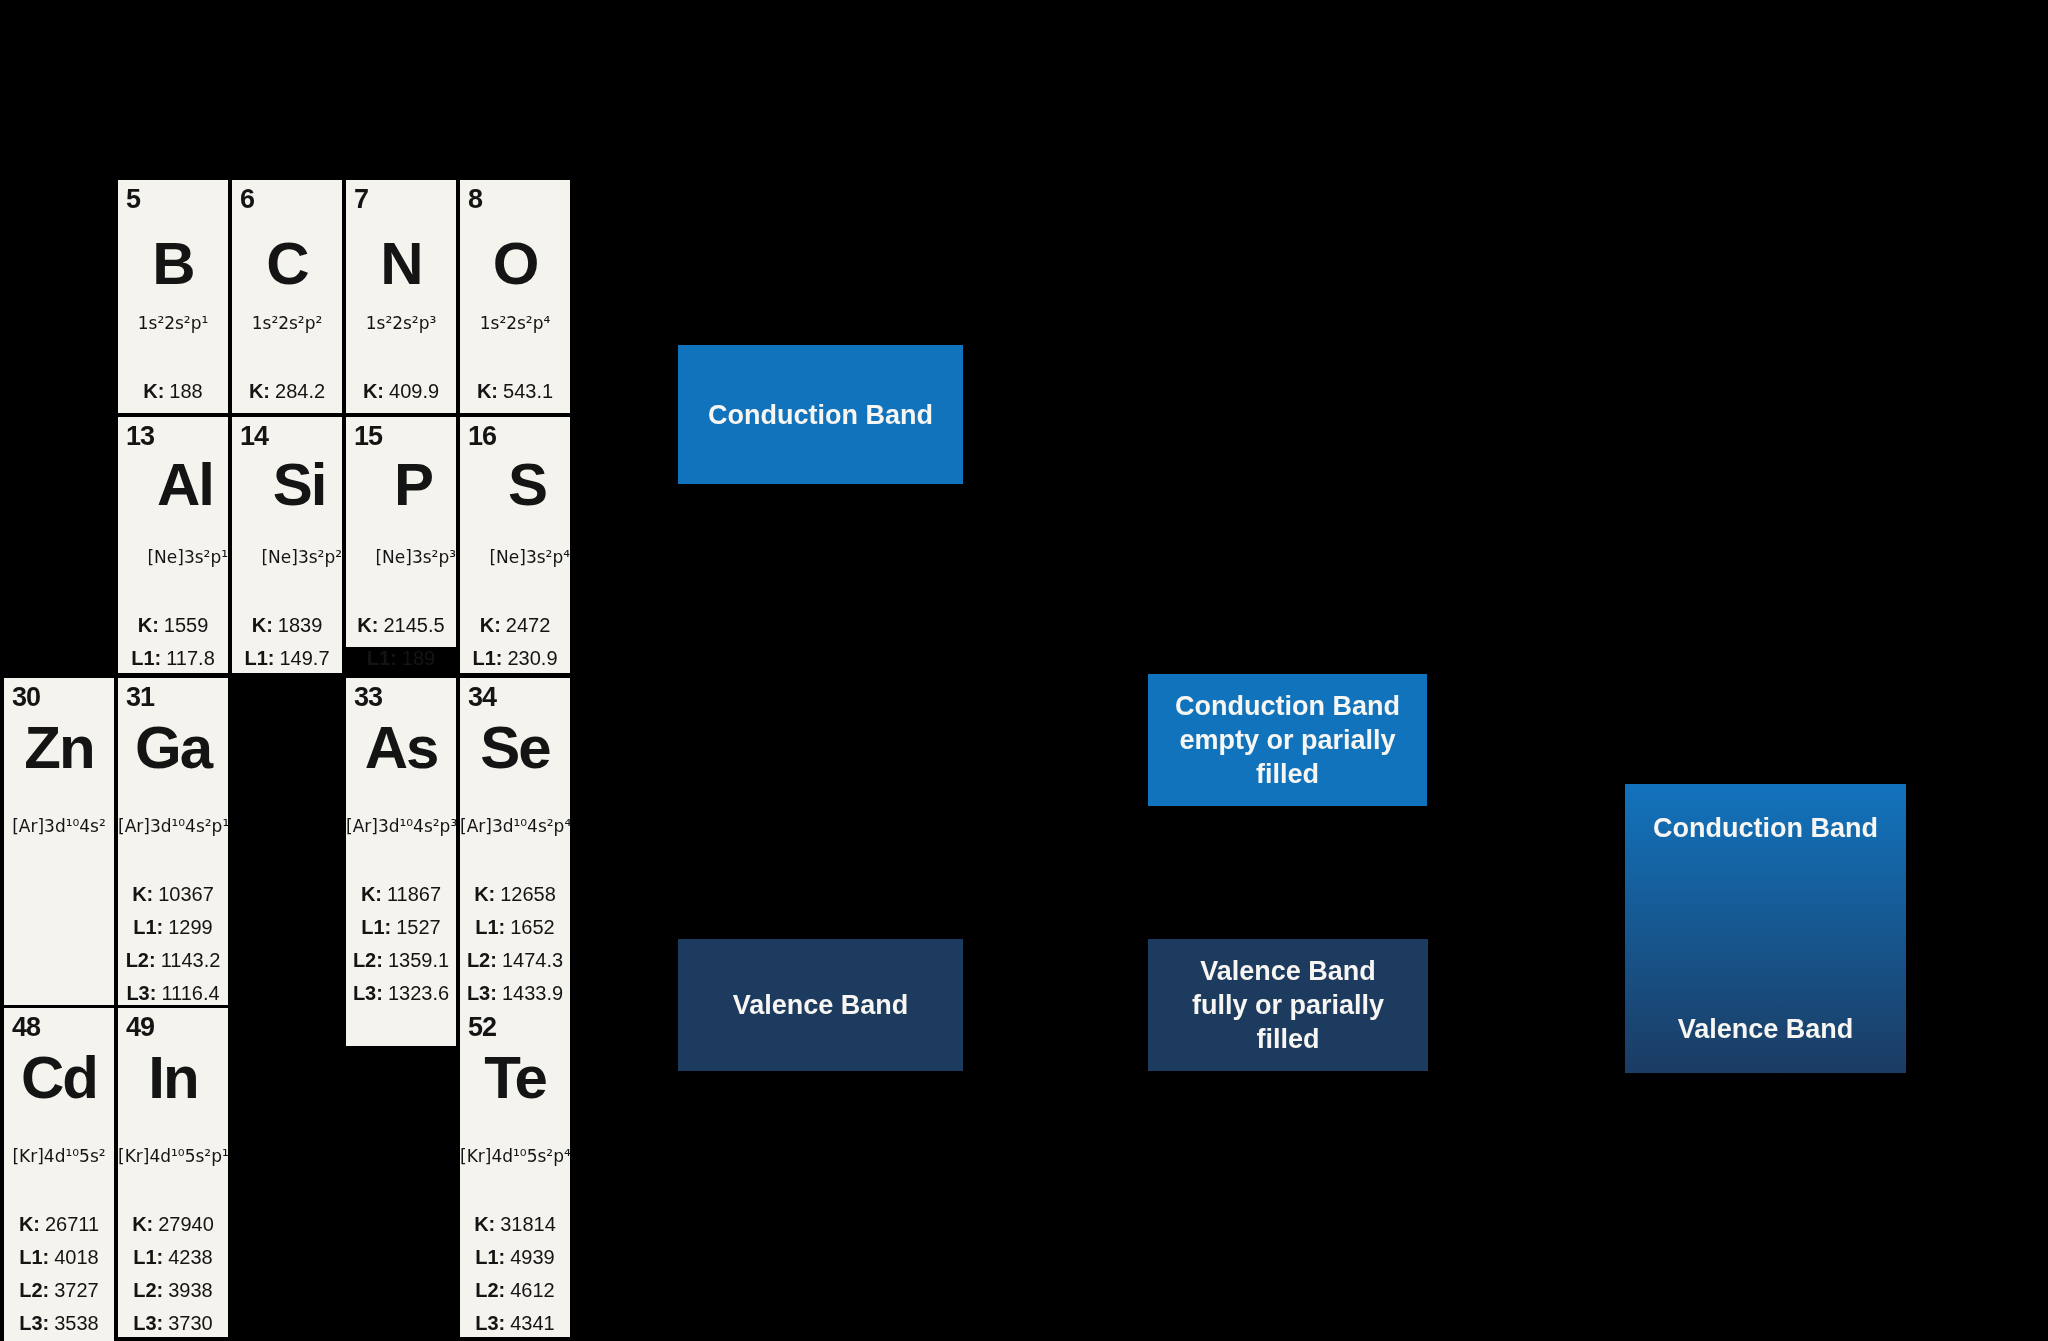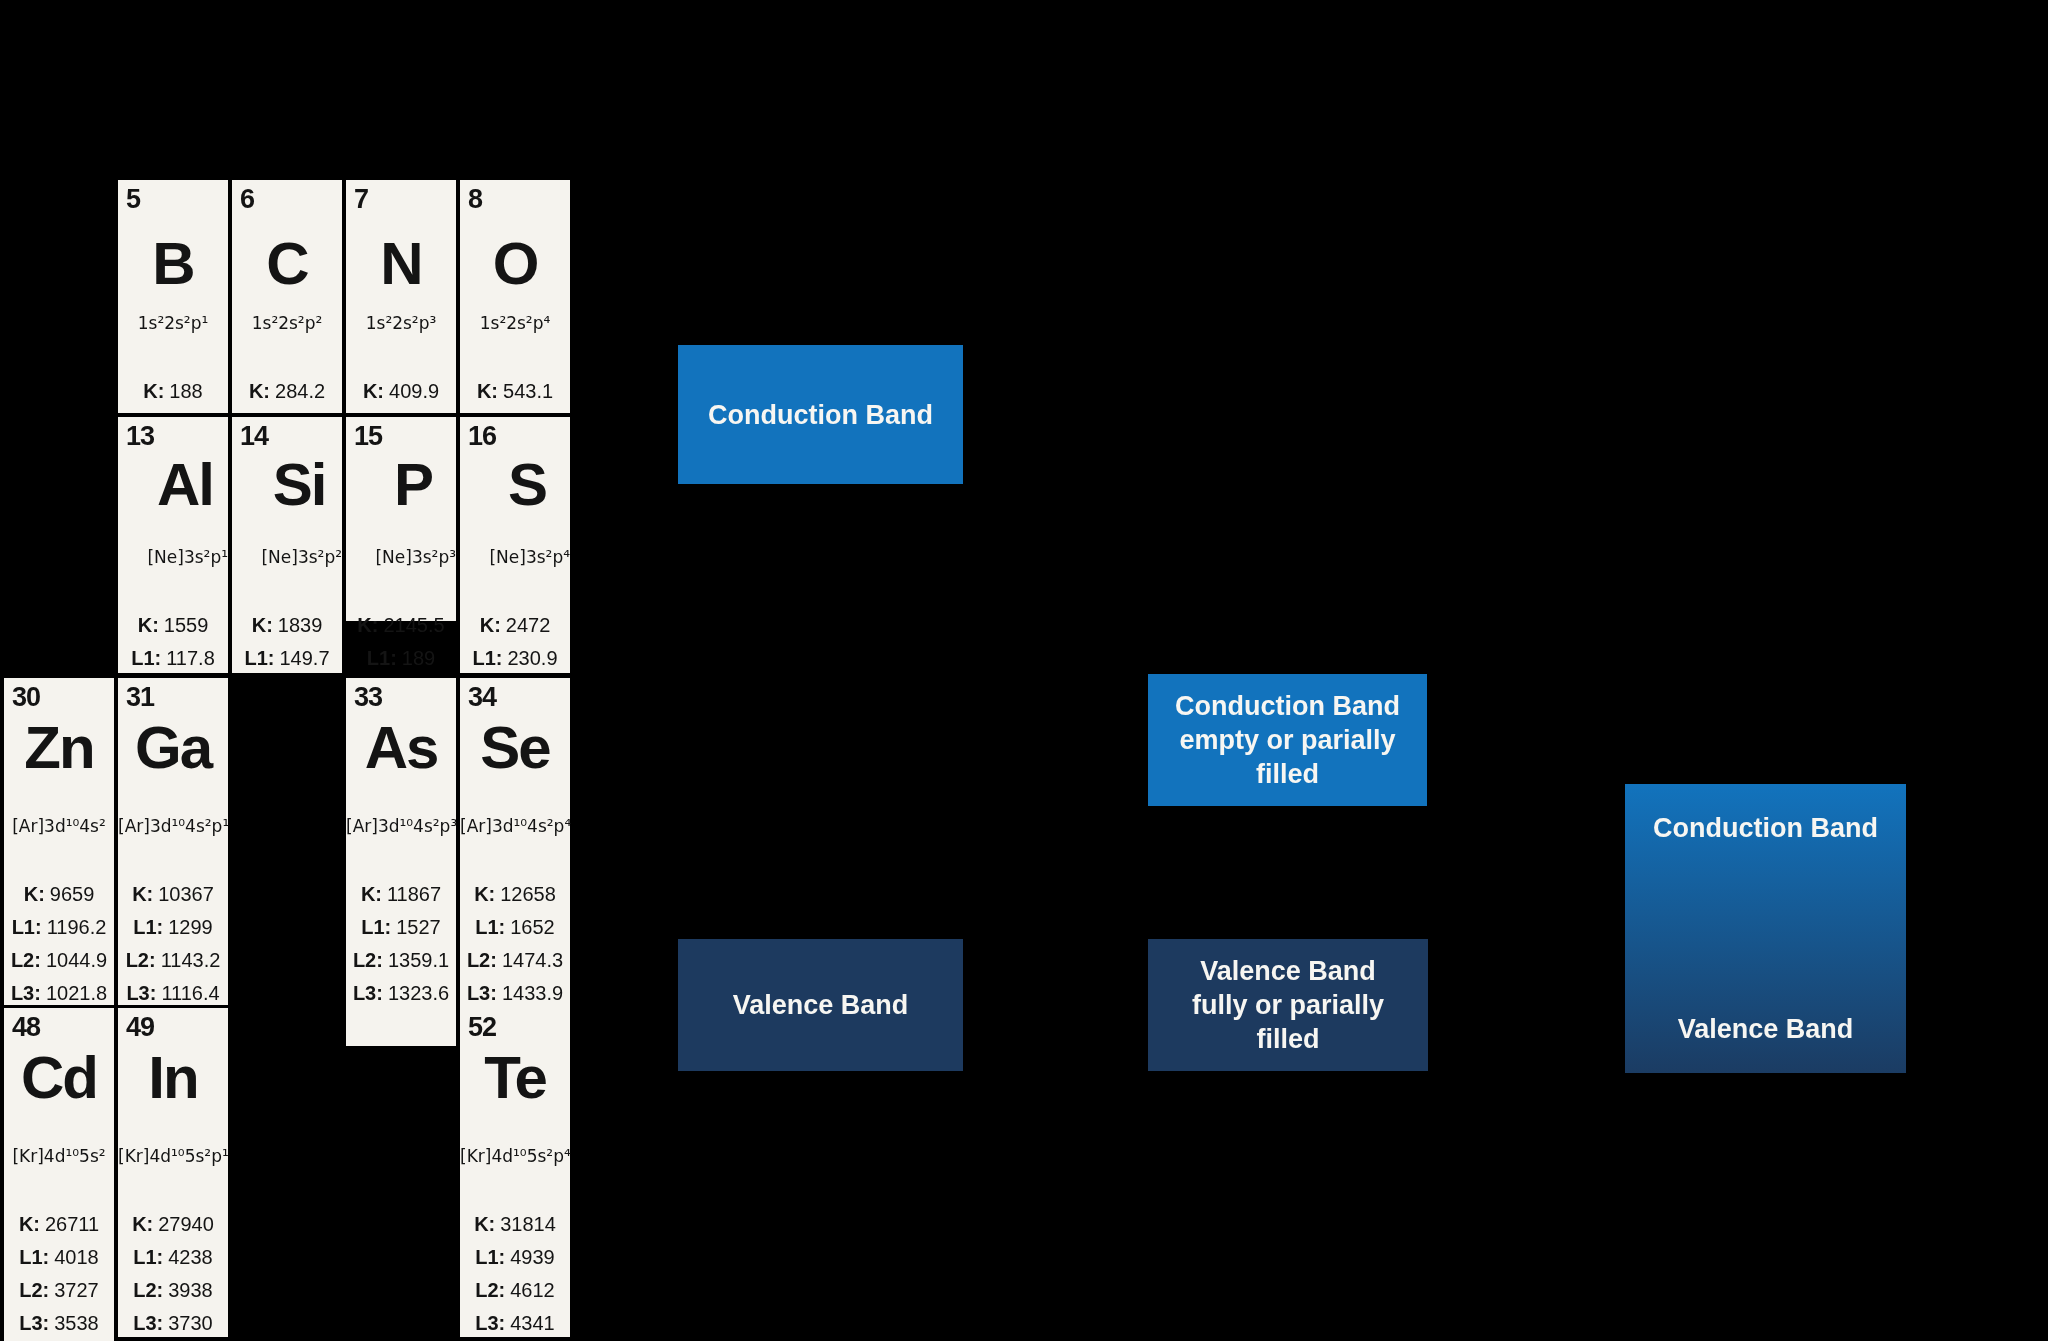--- a/index.html
+++ b/index.html
@@ -105,21 +105,21 @@
     <div class="cell r2" style="left:232px;top:417px;height:256px">
       <div class="num">14</div>
       <div class="sym">Si</div>
       <div class="cfg">[Ne]3s²p²</div>
       <div class="levels">
         <div class="lvl"><span class="ll">K:</span><span class="lv">1839</span></div>
         <div class="lvl"><span class="ll">L1:</span><span class="lv">149.7</span></div>
       </div>
     </div>
 
-    <div class="cell r2" style="left:346px;top:417px;height:204px">
+    <div class="cell r2" style="left:346px;top:417px;height:230px">
       <div class="num">15</div>
       <div class="sym">P</div>
       <div class="cfg">[Ne]3s²p³</div>
       <div class="levels">
         <div class="lvl"><span class="ll">K:</span><span class="lv">2145.5</span></div>
         <div class="lvl"><span class="ll">L1:</span><span class="lv">189</span></div>
       </div>
     </div>
 
     <div class="cell r2" style="left:460px;top:417px;height:256px">
@@ -129,26 +129,20 @@
       <div class="levels">
         <div class="lvl"><span class="ll">K:</span><span class="lv">2472</span></div>
         <div class="lvl"><span class="ll">L1:</span><span class="lv">230.9</span></div>
       </div>
     </div>
 
     <div class="cell r3" style="left:4px;top:678px;height:327px">
       <div class="num">30</div>
       <div class="sym">Zn</div>
       <div class="cfg">[Ar]3d¹⁰4s²</div>
-      <div class="levels">
-        <div class="lvl"><span class="ll">K:</span><span class="lv">9659</span></div>
-        <div class="lvl"><span class="ll">L1:</span><span class="lv">1196.2</span></div>
-        <div class="lvl"><span class="ll">L2:</span><span class="lv">1044.9</span></div>
-        <div class="lvl"><span class="ll">L3:</span><span class="lv">1021.8</span></div>
-      </div>
     </div>
 
     <div class="cell r3" style="left:118px;top:678px;height:327px">
       <div class="num">31</div>
       <div class="sym">Ga</div>
       <div class="cfg">[Ar]3d¹⁰4s²p¹</div>
       <div class="levels">
         <div class="lvl"><span class="ll">K:</span><span class="lv">10367</span></div>
         <div class="lvl"><span class="ll">L1:</span><span class="lv">1299</span></div>
         <div class="lvl"><span class="ll">L2:</span><span class="lv">1143.2</span></div>

